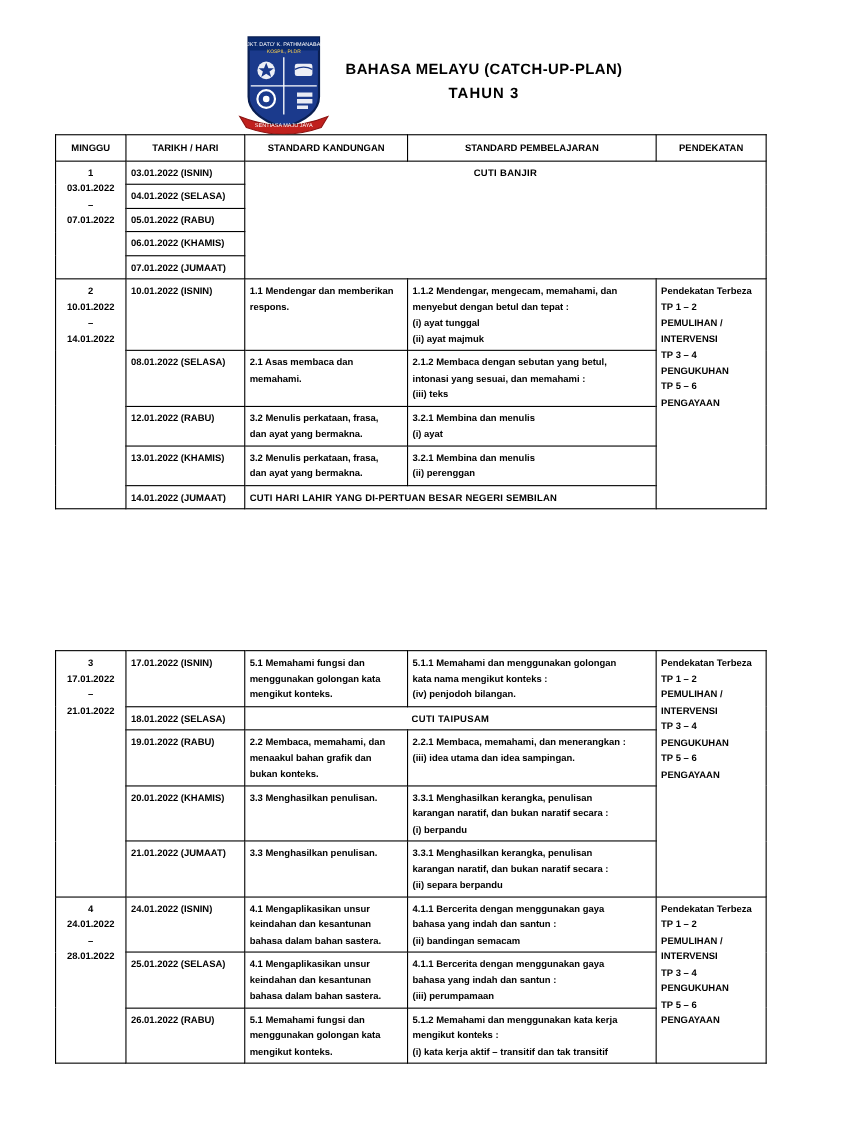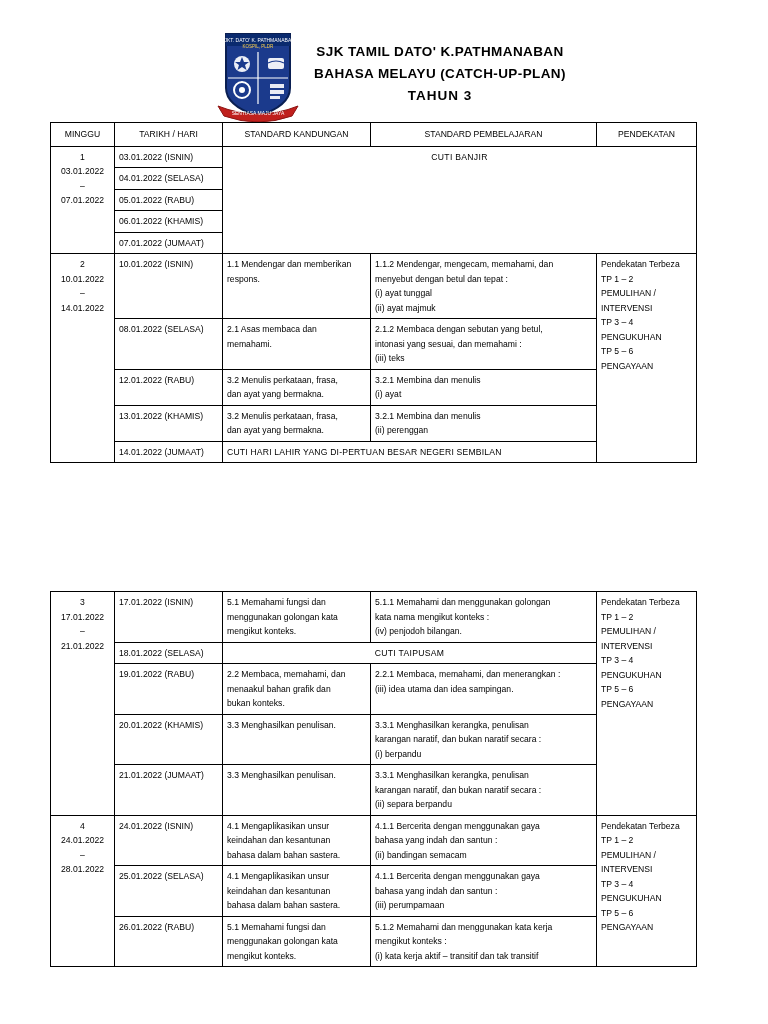--- a/index.html
+++ b/index.html
@@ -57,21 +57,21 @@
     border-collapse: collapse;
     table-layout: fixed;
     margin-left: 50px;
     font-size: 8.6px;
   }
   table.sched td, table.sched th {
     border: 1px solid #000000;
     vertical-align: top;
     padding: 3px 4px 3px 4px;
     line-height: 14.5px;
-    font-weight: normal;
+    font-weight: bold;
     margin-top: 22px;
   }
   table.sched th {
     text-align: center;
     vertical-align: middle;
     font-size: 8.6px;
     padding: 4px 2px;
   }
   .c-minggu   { width: 64px;  text-align: center; }
   .c-tarikh   { width: 108px; }
@@ -120,21 +120,20 @@
         <rect x="56" y="32" width="16" height="11" rx="2" fill="#ffffff" opacity="0.92"></rect>
         <path d="M56 37 q8 -4 16 0" fill="none" stroke="#1b3a8c" stroke-width="1.2"></path>
         <circle cx="30" cy="64" r="8" fill="none" stroke="#ffffff" stroke-width="2"></circle>
         <circle cx="30" cy="64" r="3" fill="#ffffff"></circle>
         <path d="M58 58 h14 v4 h-14 Z M58 64 h14 v4 h-14 Z M58 70 h10 v3 h-10 Z" fill="#ffffff" opacity="0.9"></path>
         <path d="M6 80 q40 16 80 0 l-6 10 q-34 12 -68 0 Z" fill="#c0201d" stroke="#8c1412" stroke-width="1"></path>
         <text x="46" y="89" font-size="5" fill="#ffffff" text-anchor="middle" font-family="Liberation Sans, sans-serif">SENTIASA MAJU JAYA</text>
       </svg>
     </div>
     <div class="header-text">
-      <div class="line1">SJK TAMIL DATO' K.PATHMANABAN</div>
       <div class="line2">BAHASA MELAYU (CATCH-UP-PLAN)</div>
       <div class="line3">TAHUN 3</div>
     </div>
   </div>
 
   <table class="sched">
     <colgroup>
       <col class="c-minggu">
         <col class="c-tarikh">
         <col class="c-sk">

